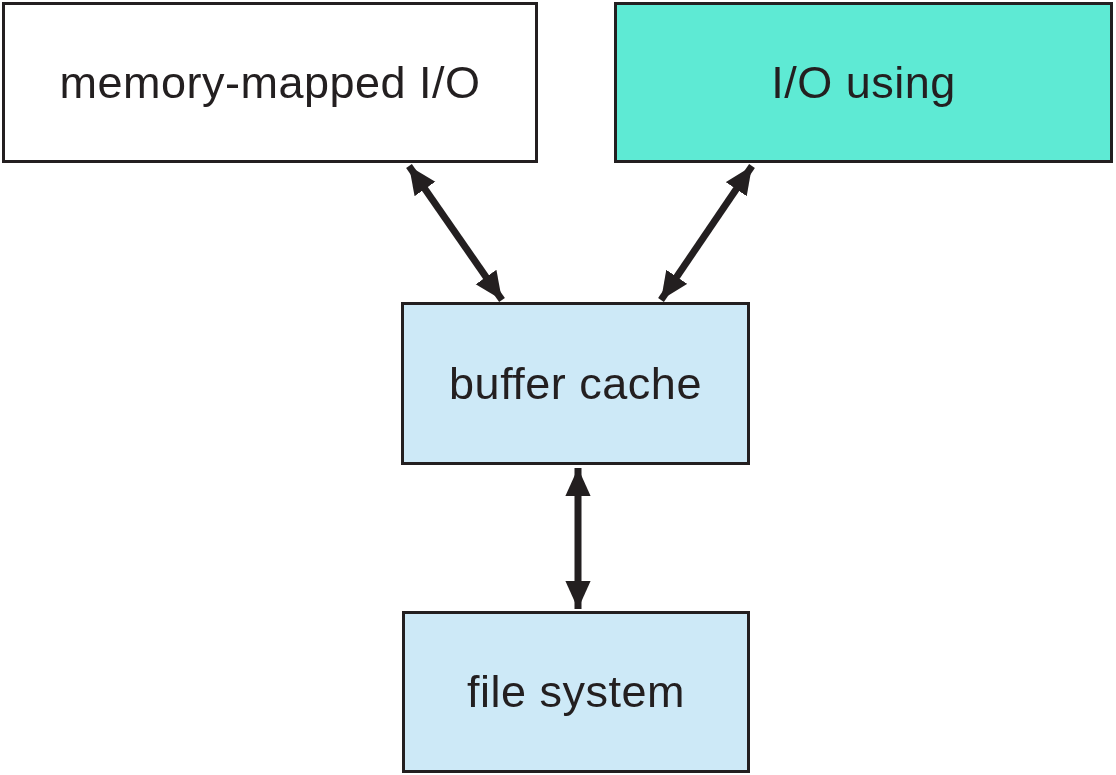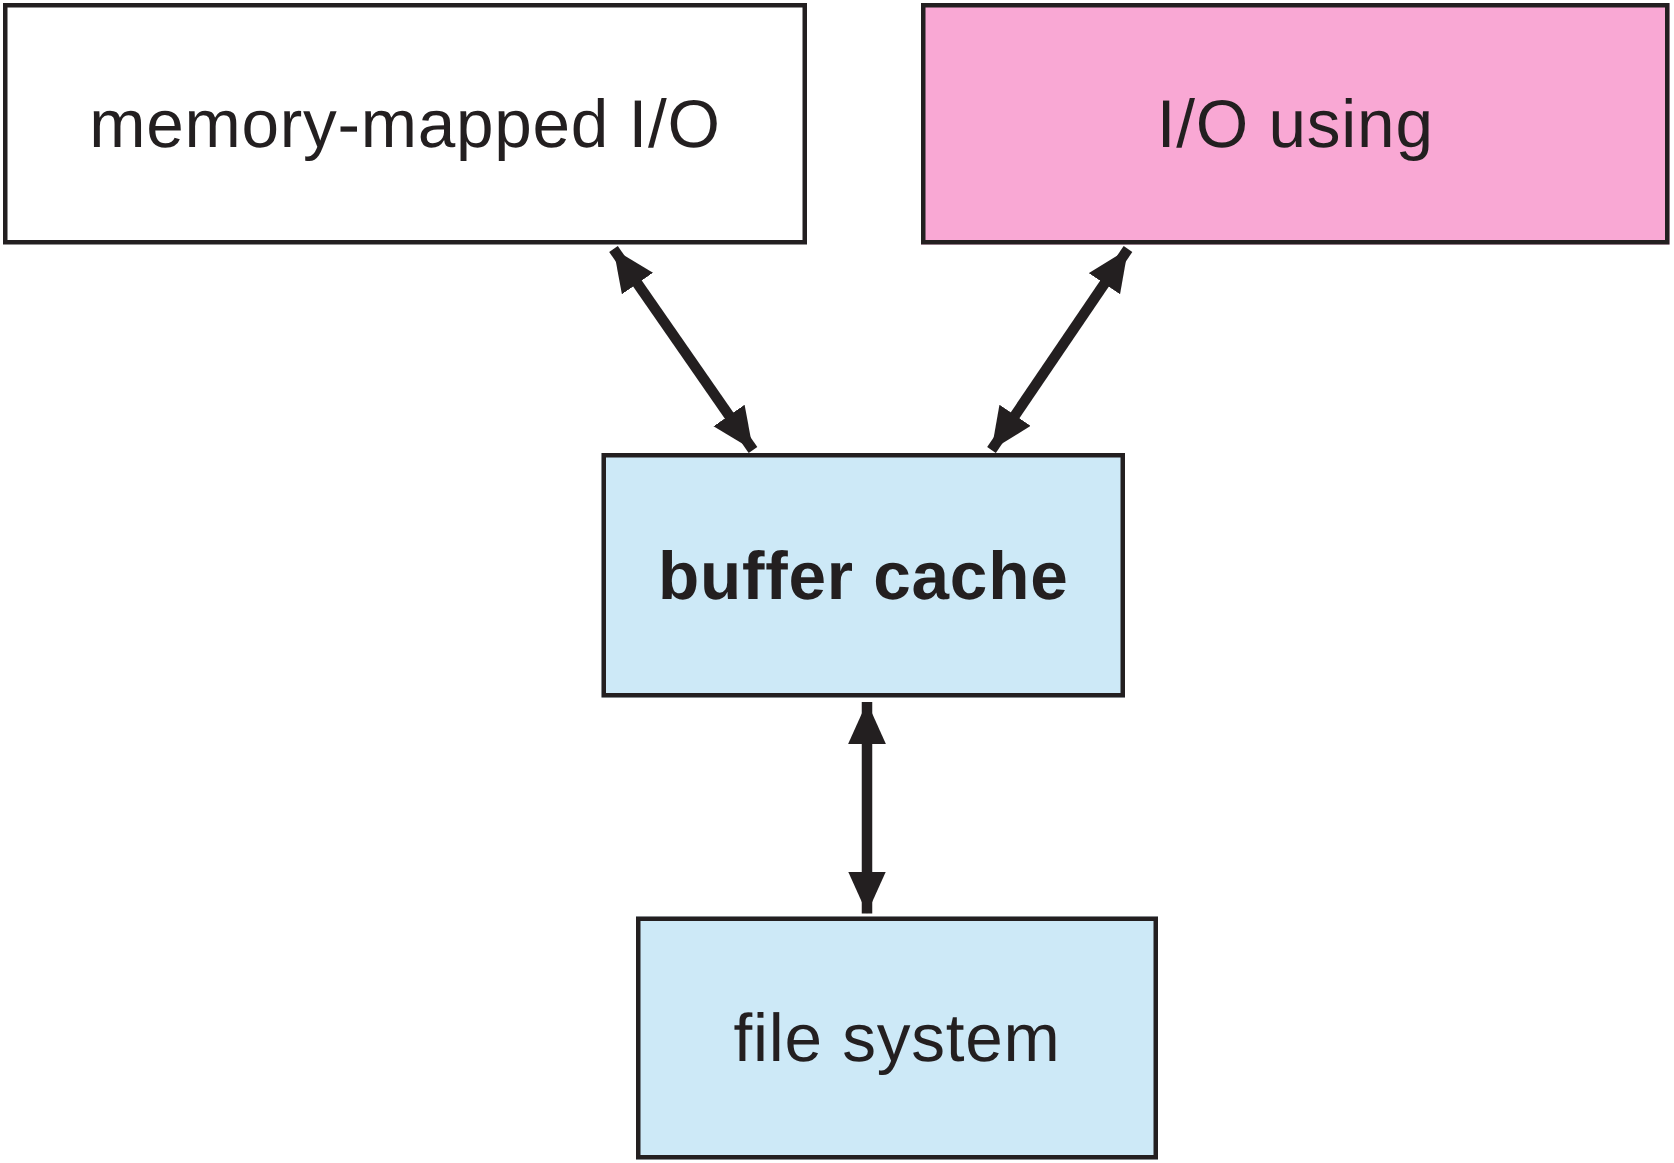--- a/index.html
+++ b/index.html
@@ -31,24 +31,24 @@
   .node-memory-mapped {
     left: 2px; top: 2px;
     width: 536px; height: 161px;
   }
   .node-io-syscalls {
     left: 614px; top: 2px;
     width: 499px; height: 161px;
   }
   .node-buffer-cache {
     left: 401px; top: 302px;
-    width: 349px; height: 163px; font-weight: bold;
+    width: 349px; height: 163px;
   }
   .node-file-system {
-    left: 424px; top: 611px;
+    left: 402px; top: 611px;
     width: 348px; height: 162px;
   }
   .arrows-layer {
     position: absolute;
     left: 0; top: 0;
     width: 1116px;
     height: 775px;
     pointer-events: none;
   }
   .edge {
@@ -58,21 +58,21 @@
 </style>
 </head>
 <body>
 
 <div class="canvas">
 
   <div class="node node-memory-mapped" style="background-color: rgb(255, 255, 255);">
     <span>memory-mapped I/O</span>
   </div>
 
-  <div class="node node-io-syscalls" style="background-color: #f9a8d4;">
+  <div class="node node-io-syscalls" style="background-color: #5eead4;">
     <span>
       <span>I/O using</span><br>
     </span>
   </div>
 
   <div class="node node-buffer-cache" style="background-color: rgb(205, 233, 247);">
     <span>buffer cache</span>
   </div>
 
   <div class="node node-file-system" style="background-color: rgb(205, 233, 247);">

